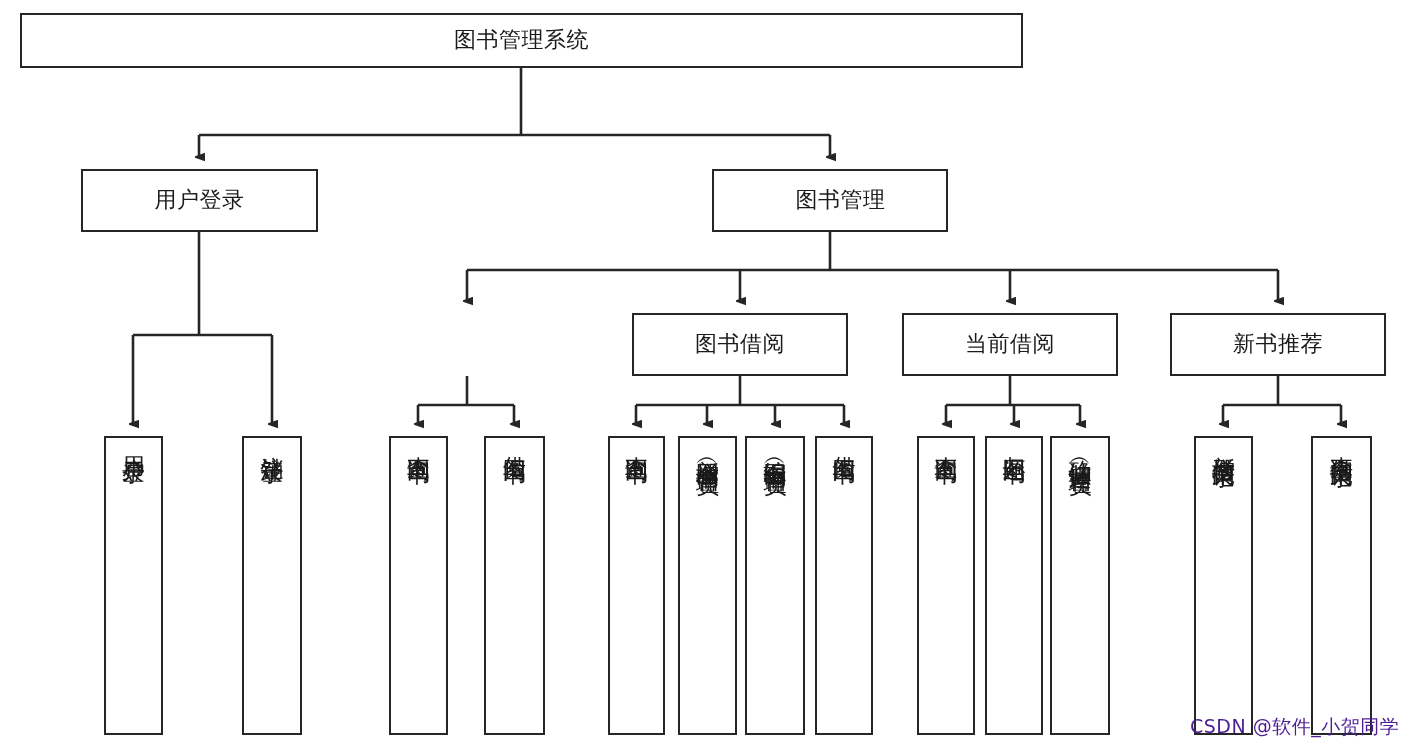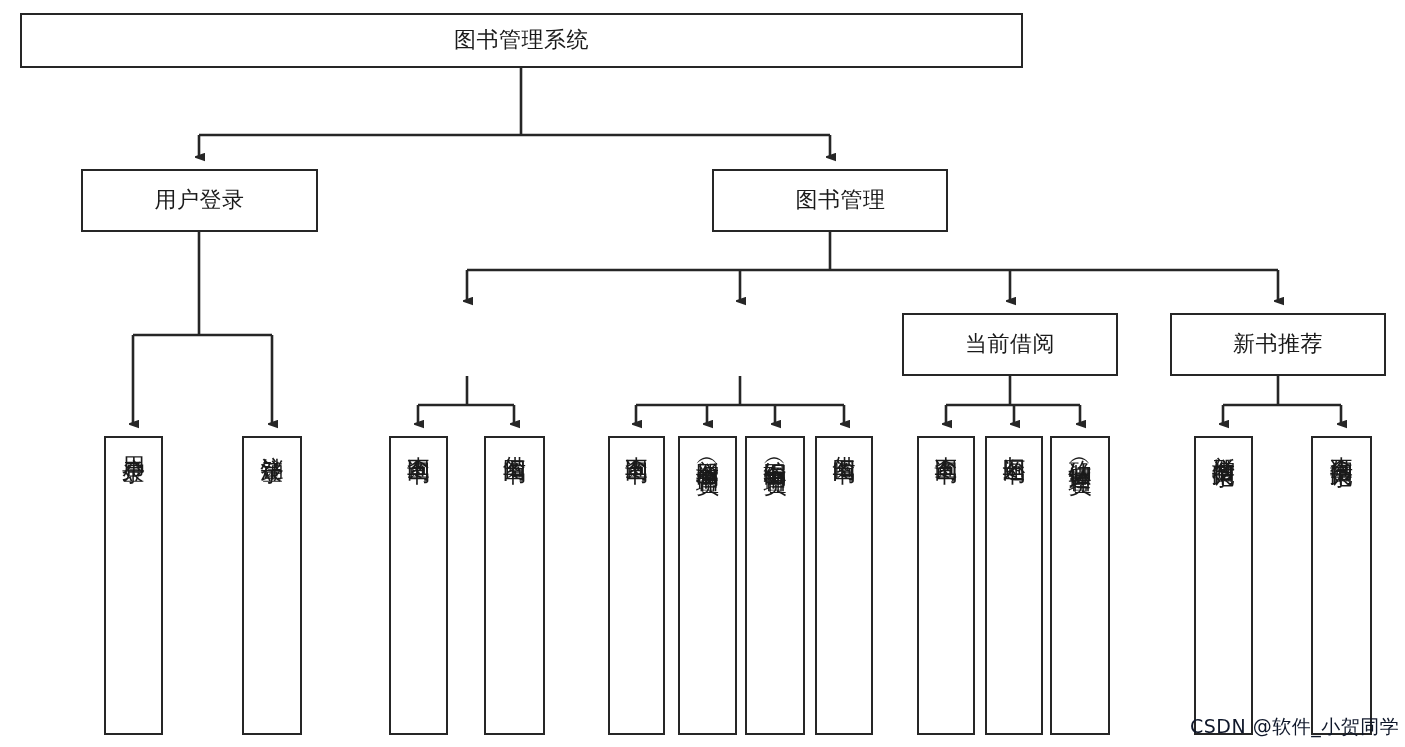--- a/index.html
+++ b/index.html
@@ -59,21 +59,21 @@
     font-size: 23px;
     line-height: 1.0;
     letter-spacing: 2px;
     white-space: nowrap;
   }
   .node.vert.pad-top .label {
     margin-top: 4px;
   }
   .watermark {
     position: absolute;
-    color: #0f172a;
+    color: #4c1d95;
     font-size: 19px;
     white-space: nowrap;
     letter-spacing: 0.5px;
   }
 </style>
 </head>
 <body>
 
 <div id="canvas">
 
@@ -131,20 +131,23 @@
     <span class="label">图书管理系统</span>
   </div>
 
   <div class="node horiz" style="left:81px; top:169px; width:237px; height:63px;">
     <span class="label">用户登录</span>
   </div>
   <div class="node horiz" style="left:712px; top:169px; width:236px; height:63px;padding-left:21px;">
     <span class="label">图书管理</span>
   </div>
 
+  <div class="node horiz" style="left:632px; top:313px; width:216px; height:63px;">
+    <span class="label">图书借阅</span>
+  </div>
   <div class="node horiz" style="left:902px; top:313px; width:216px; height:63px;align-items:center;">
     <span class="label">当前借阅</span>
   </div>
   <div class="node horiz" style="left:1170px; top:313px; width:216px; height:63px;">
     <span class="label">新书推荐</span>
   </div>
 
   <div class="node vert" style="left:104px; top:436px; width:59px; height:299px;">
     <span class="label">用户登录</span>
   </div>

